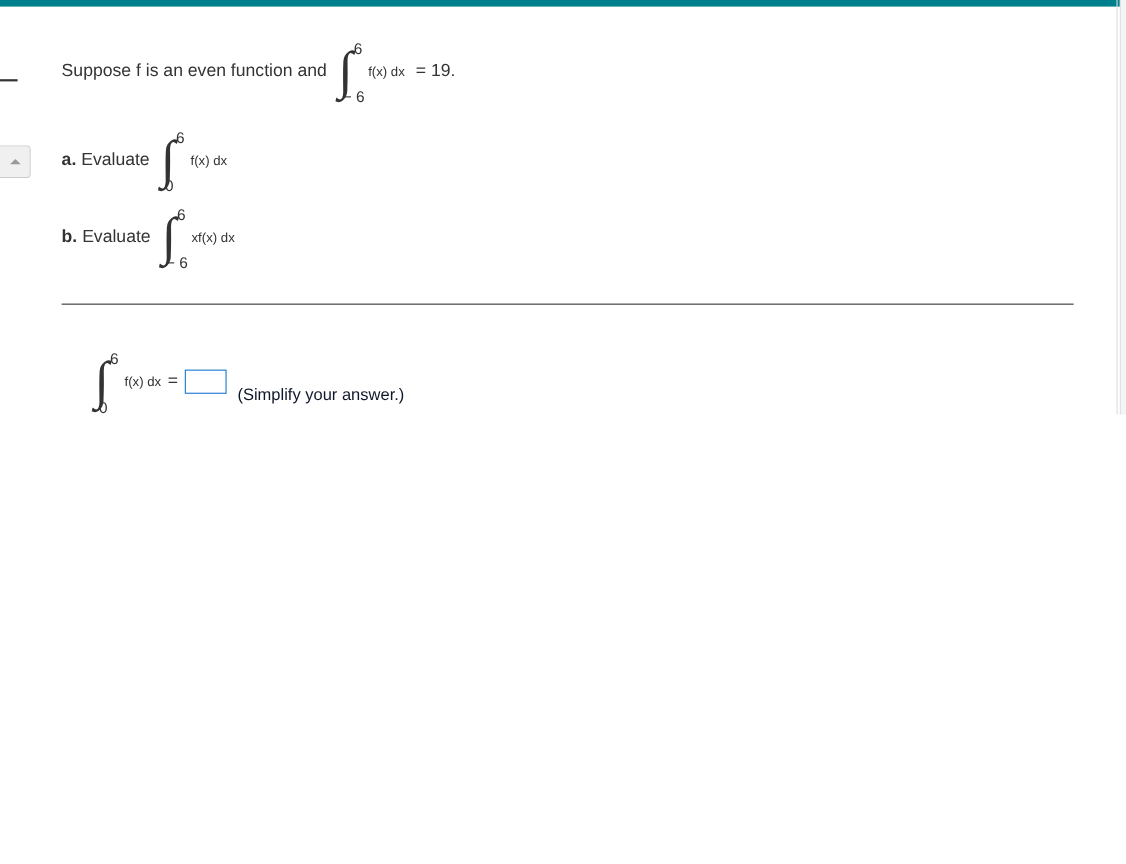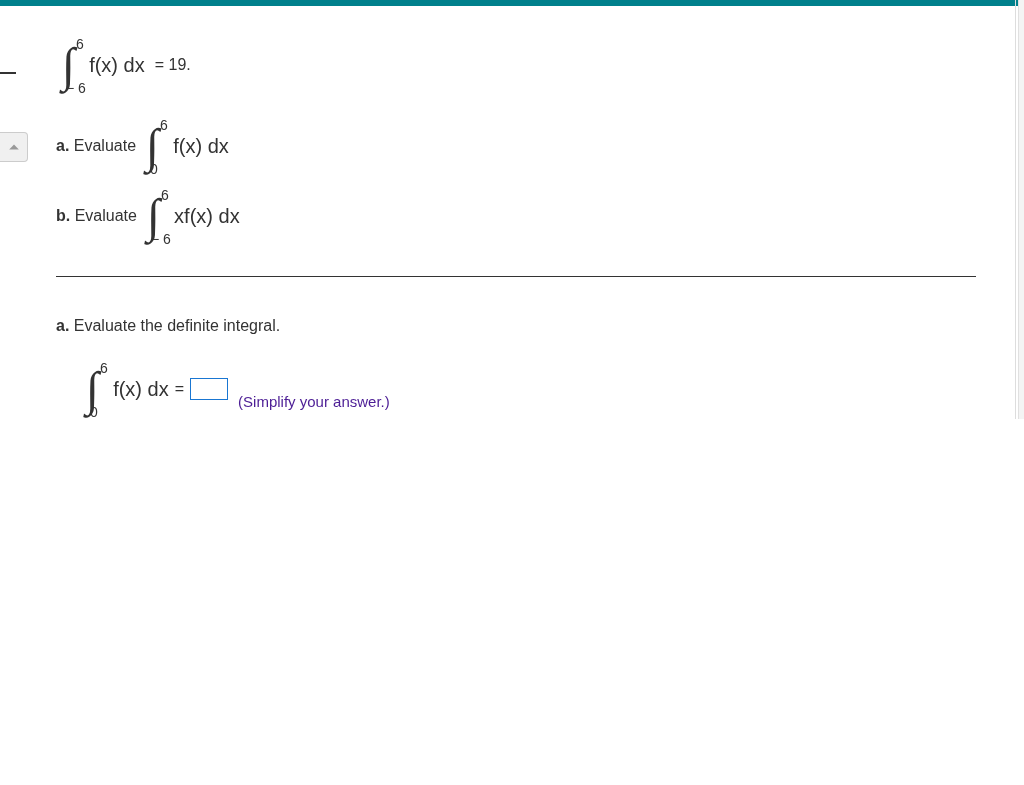--- a/index.html
+++ b/index.html
@@ -86,21 +86,21 @@
     .limit-upper {
       top: -4px;
       left: 14px;
     }
     .limit-lower {
       bottom: -6px;
       left: 4px;
     }
     .integrand {
       font-family: Arial, sans-serif;
-      font-size: 20px;
+      font-size: 12px;
       margin-left: 12px;
     }
     .sub-line {
       display: flex;
       align-items: center;
       margin-bottom: 10px;
       min-height: 60px;
     }
     .sub-line .label {
       margin-right: 4px;
@@ -126,21 +126,21 @@
     .answer-input {
       width: 38px;
       height: 22px;
       border: 1px solid #1976d2;
       background: #fff;
       margin: 0 6px;
       font-size: 14px;
       text-align: center;
     }
     .hint-text {
-      color: #4c1d95;
+      color: #0f172a;
       font-size: 15px;
       margin-left: 4px;
       margin-top: 24px;
     }
     .eq-text {
       margin-left: 4px;
     }
     .right-border {
       position: absolute;
       right: 8px;
@@ -173,20 +173,21 @@
     <path d="M1 7 L5 3 L9 7 Z"></path>
   </svg>
 </div>
 
 <div class="right-border"></div>
 <div class="right-border2"></div>
 
 <div class="content">
 
   <div class="problem-line">
+    <span class="text">Suppose f is an even function and </span>
     <span class="integral-block">
       <span class="integral-symbol">∫
         <span class="integral-limits limit-upper">6</span>
         <span class="integral-limits limit-lower">− 6</span>
       </span>
       <span class="integrand">f(x) dx</span>
     </span>
     <span class="eq-text"> = 19.</span>
   </div>
 
@@ -212,23 +213,20 @@
         <span class="integral-limits limit-upper">6</span>
         <span class="integral-limits limit-lower">− 6</span>
       </span>
       <span class="integrand">xf(x) dx</span>
     </span>
   </div>
 
   <hr class="divider">
 
   <div class="answer-section">
-    <div class="answer-prompt">
-      <span class="bold">a.</span><span> Evaluate the definite integral.</span>
-    </div>
     <div class="answer-line">
       <span class="integral-block">
         <span class="integral-symbol">∫
           <span class="integral-limits limit-upper">6</span>
           <span class="integral-limits limit-lower">0</span>
         </span>
         <span class="integrand">f(x) dx</span>
       </span>
       <span> = </span>
       <input type="text" class="answer-input" value="" style="">

